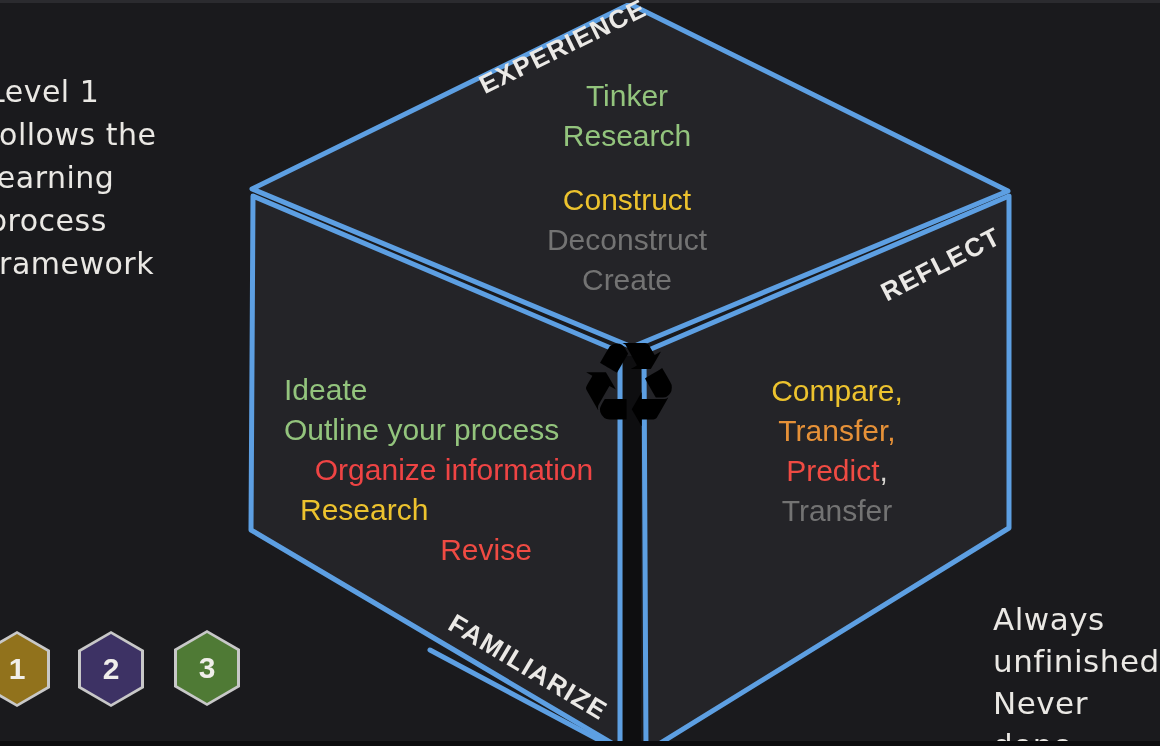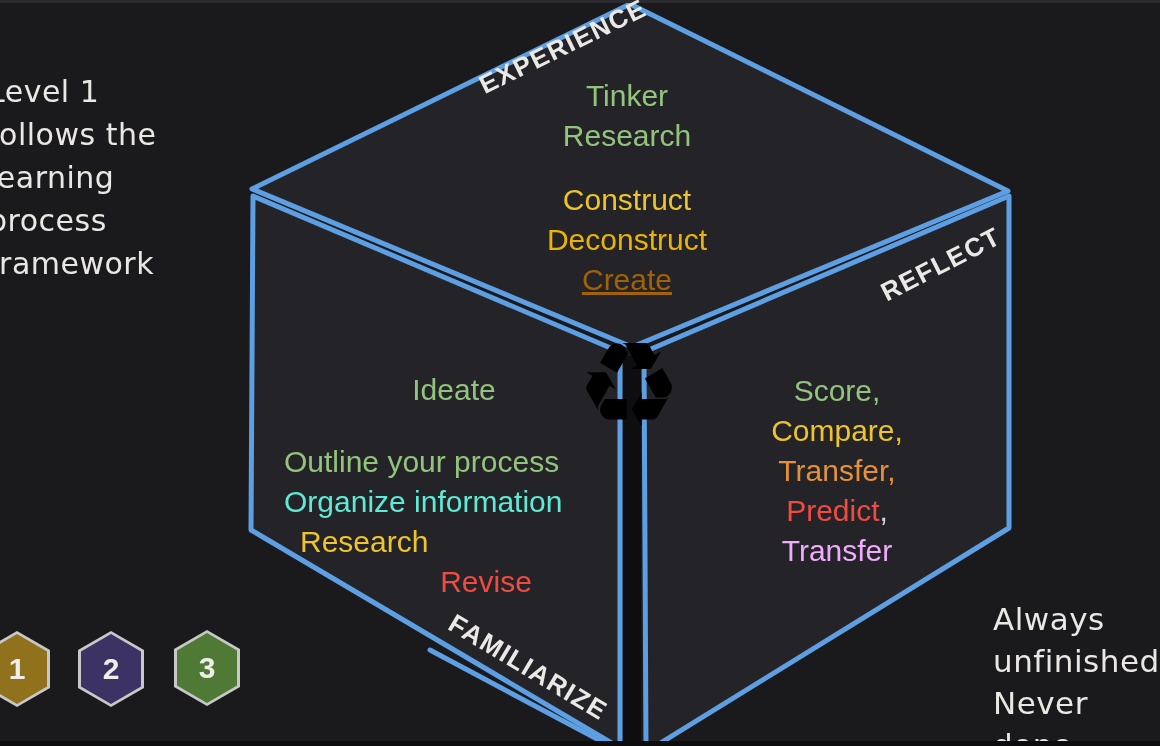--- a/index.html
+++ b/index.html
@@ -82,40 +82,39 @@
   </div>
 
   <div class="face-label label-experience">EXPERIENCE</div>
   <div class="face-label label-reflect">REFLECT</div>
   <div class="face-label label-familiarize">FAMILIARIZE</div>
 
   <div class="face-text center" style="left:427px;top:76px;width:400px;">
     <div class="line" style="color: rgb(147, 196, 125);">Tinker</div>
     <div class="line" style="color: rgb(147, 196, 125);">Research</div>
     <div class="line" style="color: rgb(237, 195, 46); margin-top: 24px;">Construct</div>
-    <div class="line" style="color: #eab308;">Deconstruct</div>
-    <div class="line" style="color: #a16207; text-decoration: underline;">Create</div>
+    <div class="line" style="color: #737373;">Deconstruct</div>
+    <div class="line" style="color: #737373;">Create</div>
   </div>
 
   <div class="face-text" style="left:284px;top:370px;width:340px;">
-    <div class="line" style="color: rgb(147, 196, 125); text-align: center;">Ideate</div>
-    <div class="line" style="color: rgb(147, 196, 125); margin-top: 32px;">Outline your process</div>
-    <div class="line" style="color: #5eead4;">Organize information</div>
+    <div class="line" style="color: rgb(147, 196, 125);">Ideate</div>
+    <div class="line" style="color: rgb(147, 196, 125);">Outline your process</div>
+    <div class="line" style="color: #ef4444; text-align: center;">Organize information</div>
     <div class="line" style="color: rgb(237, 195, 46); margin-left: 16px;">Research</div>
     <div class="line indent" style="color: rgb(240, 75, 67);">Revise</div>
   </div>
 
   <div class="face-text center" style="left:687px;top:371px;width:300px;">
-    <div class="line" style="color: rgb(147, 196, 125);">Score,</div>
     <div class="line" style="color: rgb(237, 195, 46);">Compare,</div>
     <div class="line" style="color: rgb(230, 145, 56);">Transfer,</div>
     <div class="line">
       <span style="color: rgb(240, 75, 67); margin-top: 39px;">Predict</span><span style="color: rgb(217, 215, 211);">,</span>
     </div>
-    <div class="line" style="color: #f0abfc;">Transfer</div>
+    <div class="line" style="color: #737373;">Transfer</div>
   </div>
 
   <div class="recycle">♻</div>
 
   <div class="hex hex1">
     <div class="hex-inner" style="background: rgb(145, 114, 28);">1</div>
   </div>
   <div class="hex hex2">
     <div class="hex-inner" style="background: rgb(61, 50, 100);">2</div>
   </div>

